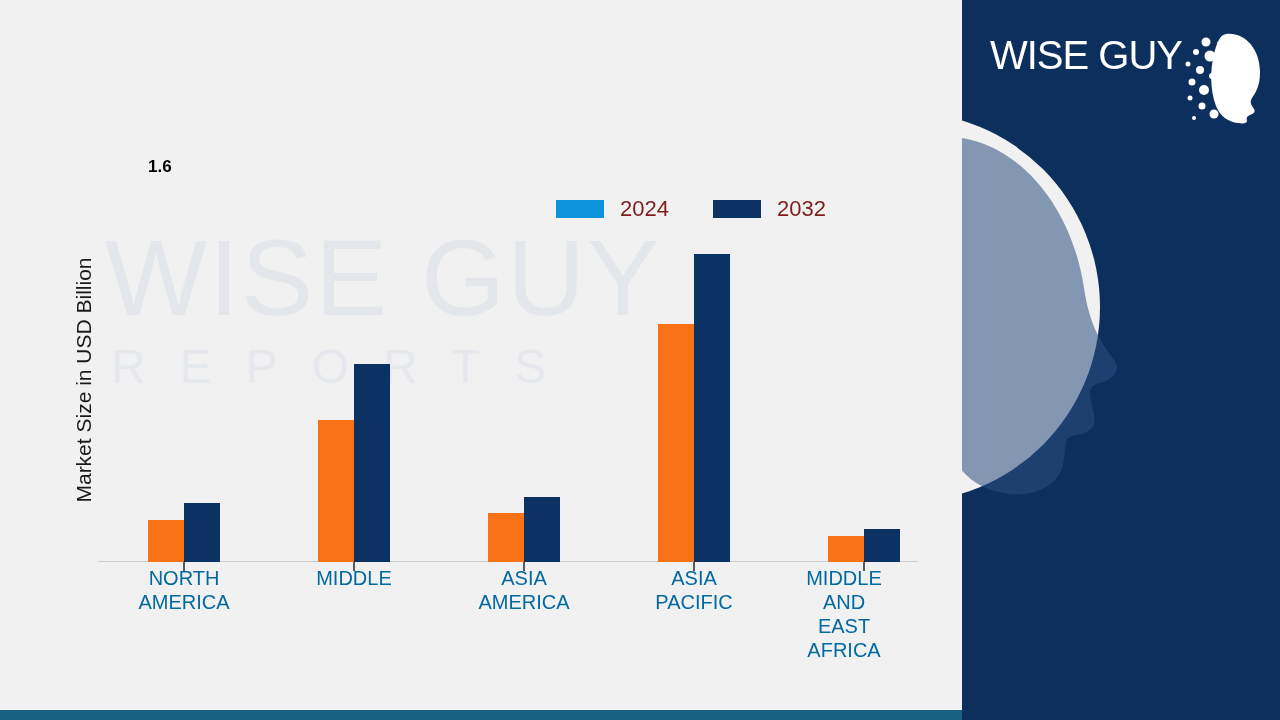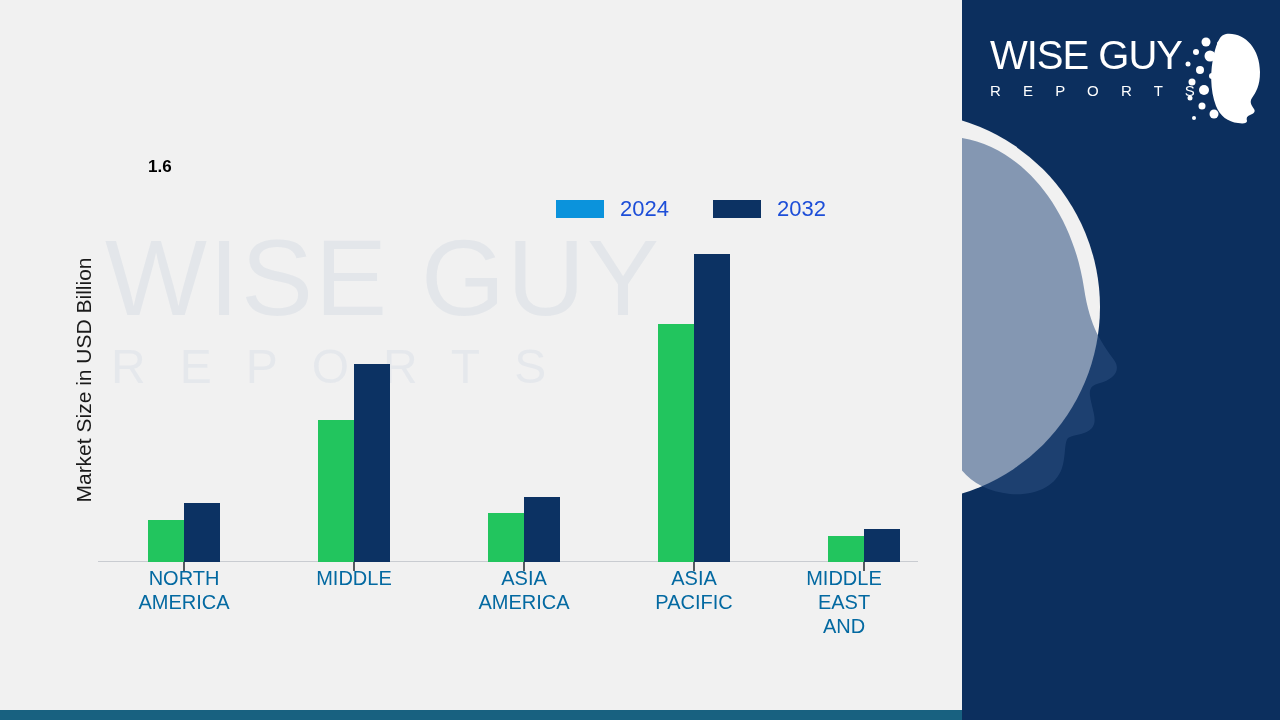--- a/index.html
+++ b/index.html
@@ -85,39 +85,39 @@
 
   
   .legend {
     position:absolute; left:556px; top:196px;
     display:flex; align-items:center; gap:44px;
   }
   .legend-item { display:flex; align-items:center; gap:16px; }
   .legend-swatch { width:48px; height:18px; }
   .legend-text {
     font-family:"Liberation Sans", sans-serif;
-    font-size:22px; color:#1d4ed8;
+    font-size:22px; color:#7f1d1d;
   }
 
   
   .plot {
     position:absolute; left:98px; top:180px;
     width:820px; height:382px;
   }
   .axis-line {
     position:absolute; left:0; bottom:0; width:820px; height:1px;
     background:#c9ccd1;
   }
   .group {
     position:absolute; bottom:0;
     display:flex; align-items:flex-end; justify-content:center;
     height:382px;
   }
   .bar { width:36px; }
-  .bar.b2024 { background:#22c55e; }
+  .bar.b2024 { background:#f97316; }
   .bar.b2032 { background:#0c3263; }
   .tick {
     position:absolute; bottom:-9px; left:50%; margin-left:-1px;
     width:1.5px; height:9px; background:#555a60;
   }
   .bar-label {
     position:absolute; bottom:100%; left:0; margin-bottom:3px;
     font-family:"Liberation Sans", sans-serif;
     font-size:17px; font-weight:bold; color:#000;
     white-space:nowrap;
@@ -201,38 +201,38 @@
   <div class="cat-label" style="left:444px;width:160px;">
     <div>ASIA</div>
     <div>AMERICA</div>
   </div>
   <div class="cat-label" style="left:614px;width:160px;">
     <div>ASIA</div>
     <div>PACIFIC</div>
   </div>
   <div class="cat-label" style="left:764px;width:160px;">
     <div>MIDDLE</div>
+    <div>AND</div>
     <div>EAST</div>
-    <div>AND</div>
+    <div>AFRICA</div>
   </div>
 
   <div class="right-panel">
     <div class="panel-circle"></div>
     <svg class="panel-face" viewBox="0 0 200 430">
       <path d="M10,0 C70,10 120,70 132,150 C138,190 150,205 162,222
                C170,233 160,242 148,245 C140,247 137,250 138,258
                C140,272 146,282 140,290 C134,297 122,296 116,300
                C112,304 114,318 110,330 C104,348 84,358 58,356
                C36,354 18,344 8,330 L8,0 Z" fill="#2c4f80"></path>
     </svg>
   </div>
 
   <div class="logo">
     <div class="logo-wise">WISE GUY</div>
-    <div class="logo-reports">R E P O R T S</div>
     <svg class="logo-head" viewBox="0 0 84 96">
       <path d="M46,4 C64,2 80,18 80,42 C80,56 76,62 72,68
                C69,72 72,76 74,79 C76,82 73,84 70,85
                C67,86 66,88 67,91 C67,93 64,94 58,93
                C48,92 40,86 36,76 C30,60 30,40 34,24
                C37,12 40,5 46,4 Z" fill="#ffffff"></path>
       <circle cx="26" cy="12" r="4.5" fill="#fff"></circle>
       <circle cx="16" cy="22" r="3" fill="#fff"></circle>
       <circle cx="30" cy="26" r="5.5" fill="#fff"></circle>
       <circle cx="8" cy="34" r="2.5" fill="#fff"></circle>

